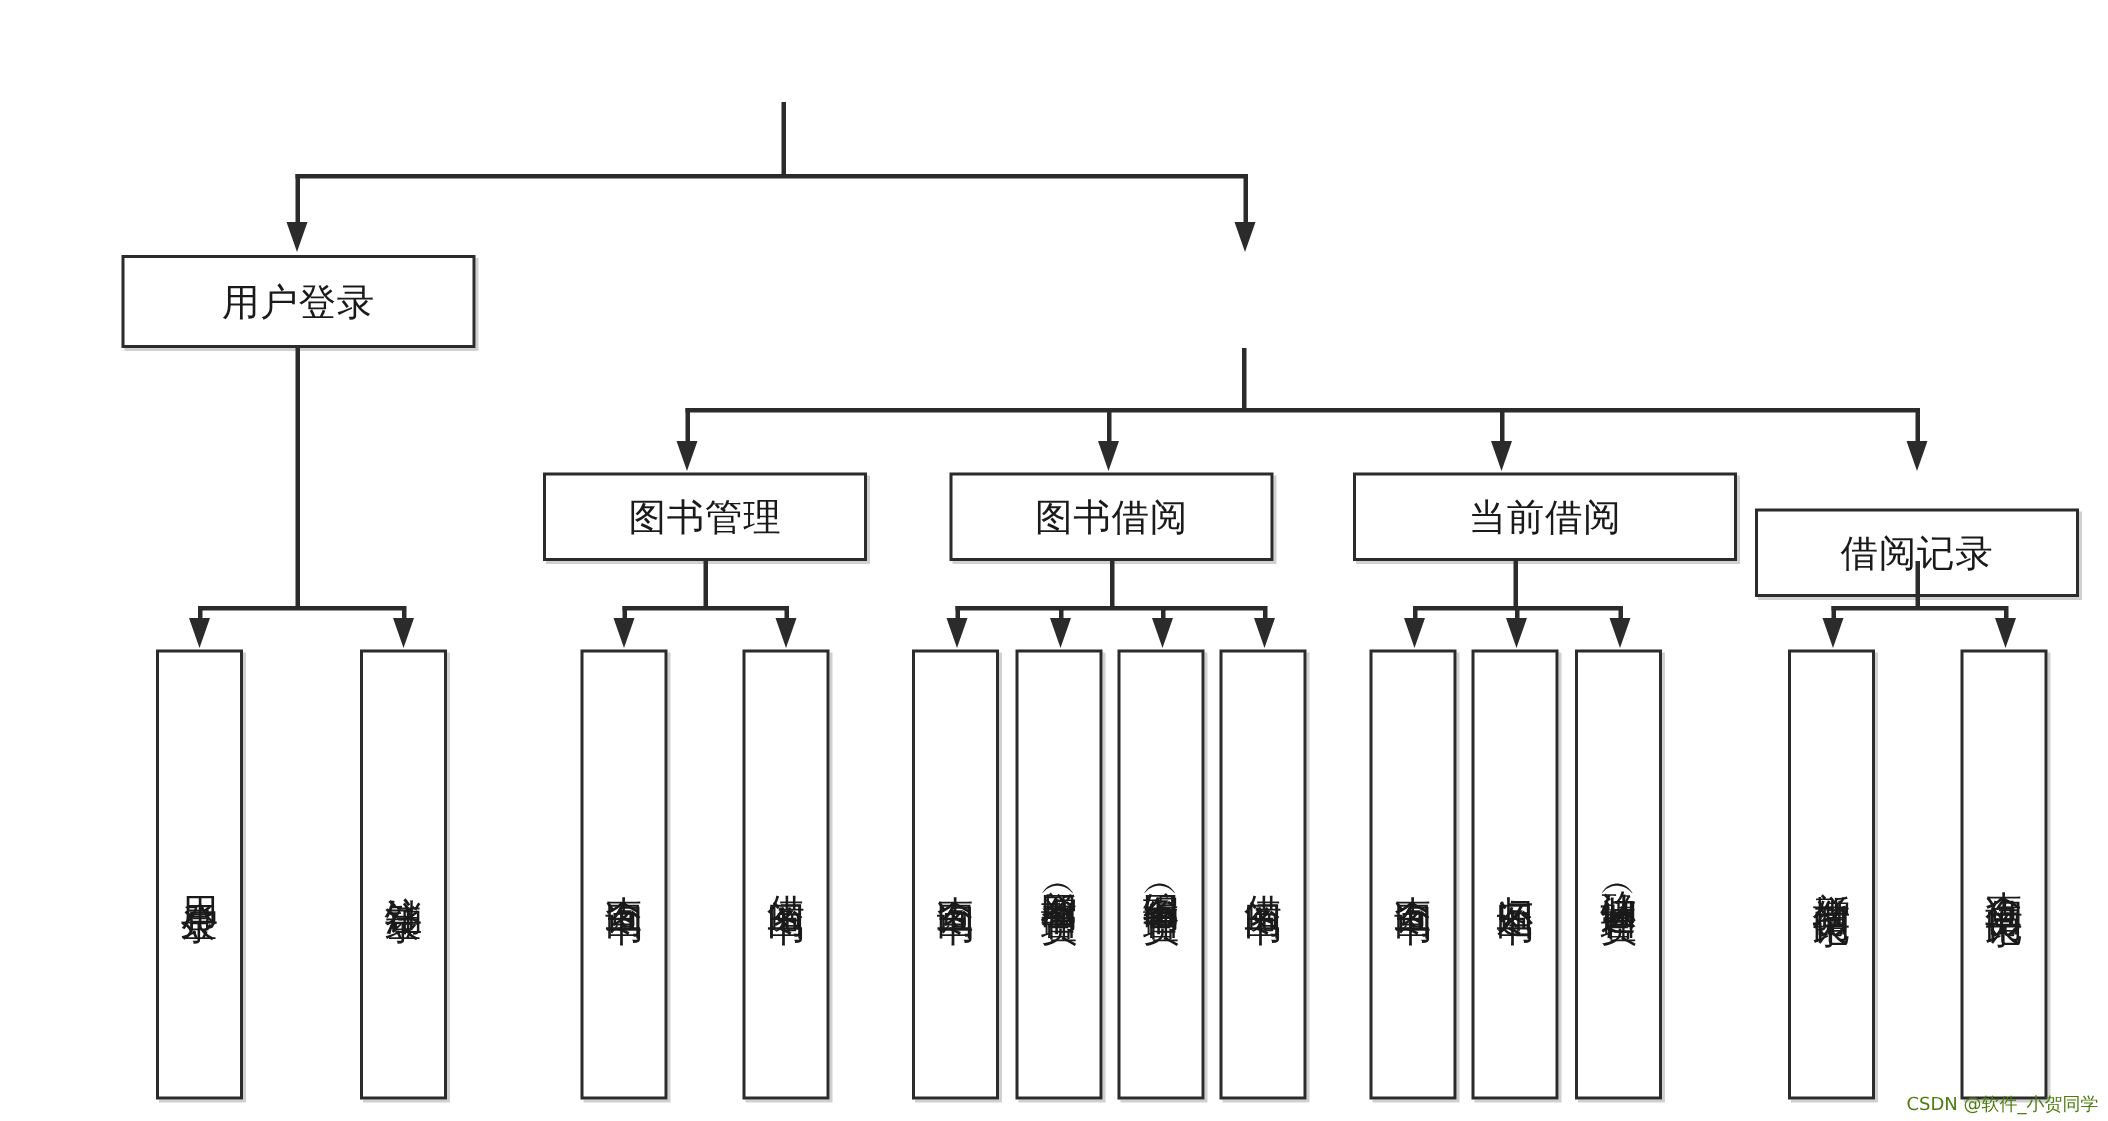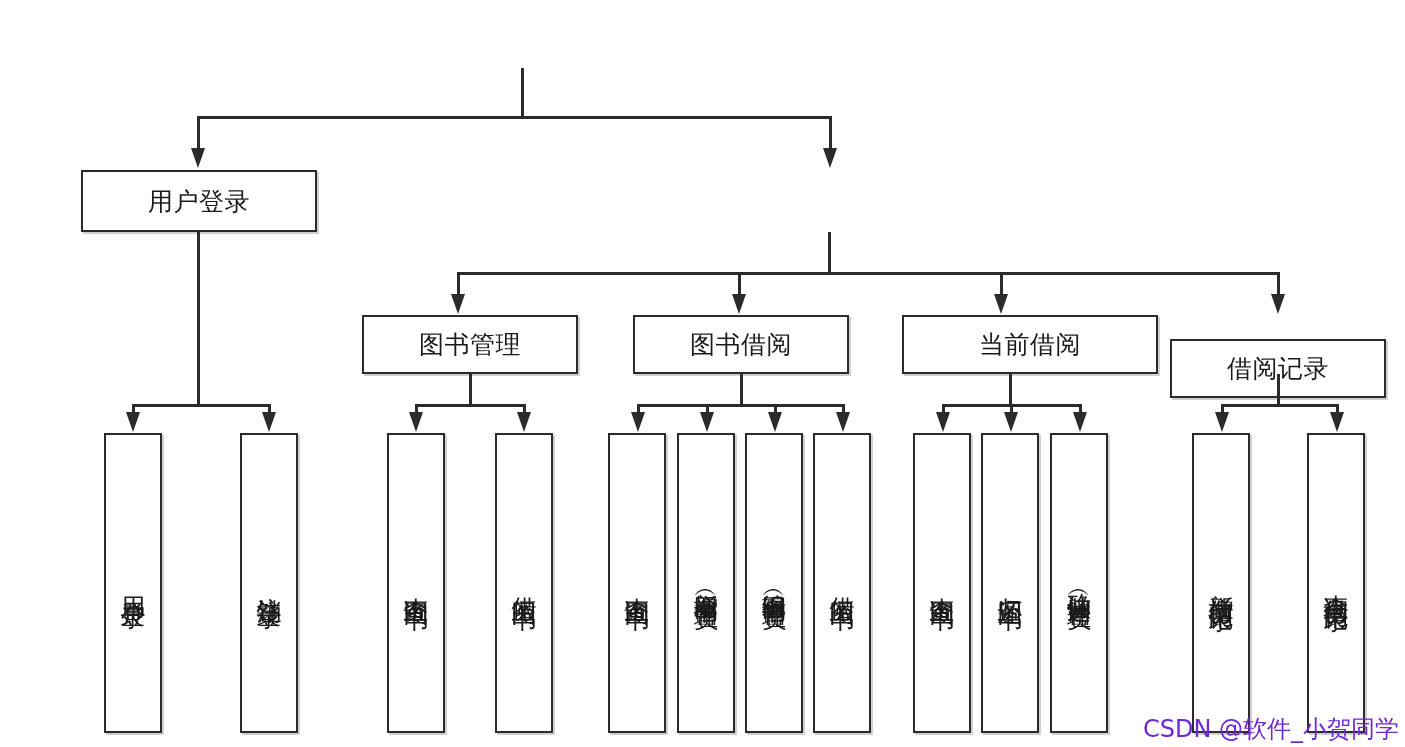--- a/index.html
+++ b/index.html
@@ -70,22 +70,22 @@
     height: 0;
     border-left: 7.5px solid transparent;
     border-right: 7.5px solid transparent;
     border-top: 20px solid #2b2b2b;
   }
   
   #watermark {
     position: absolute;
     right: 6px;
     bottom: 2px;
-    font-size: 24px;
-    color: #6d28d9;
+    font-size: 12px;
+    color: #4d7c0f;
     font-family: "DejaVu Sans", "Liberation Sans", sans-serif;
     white-space: nowrap;
     pointer-events: none;
     margin-left: 14px;
   }
 </style>
 </head>
 <body>
 
 <div id="canvas">

